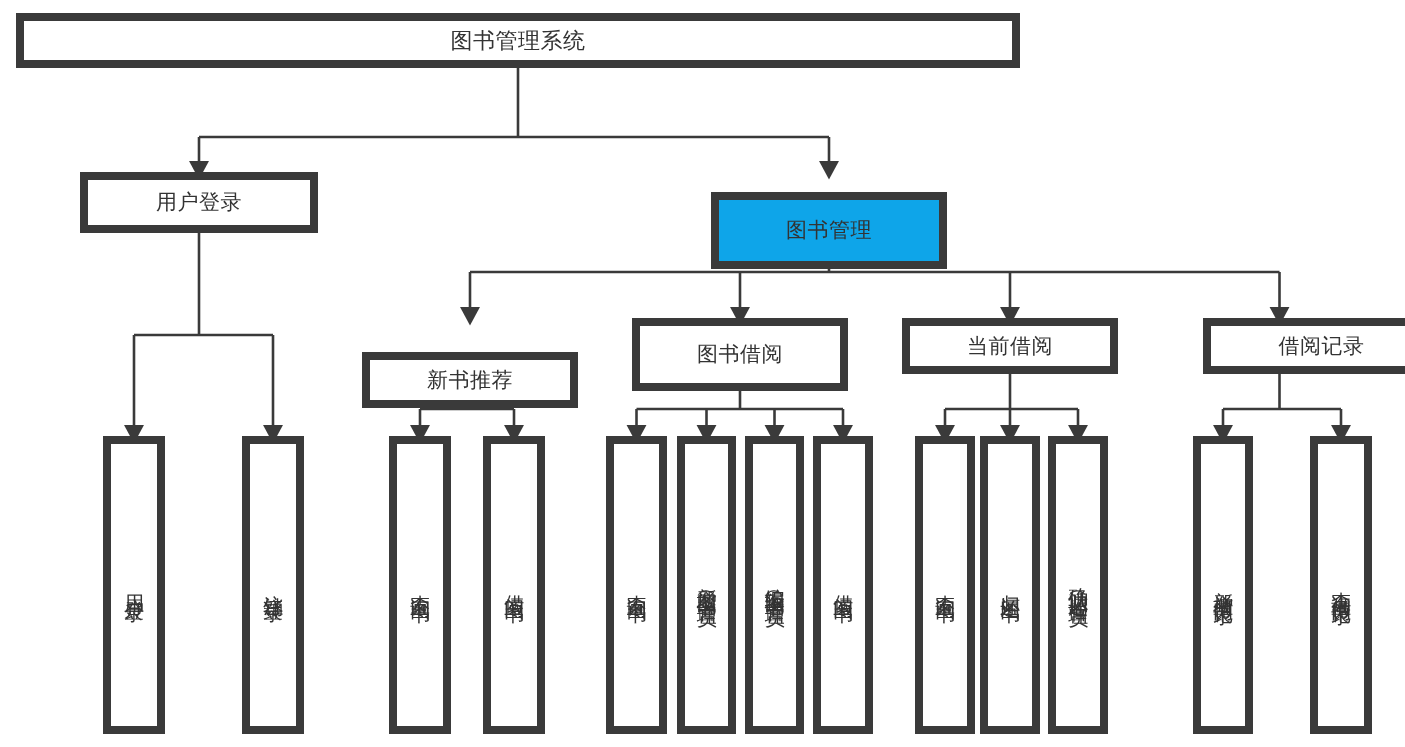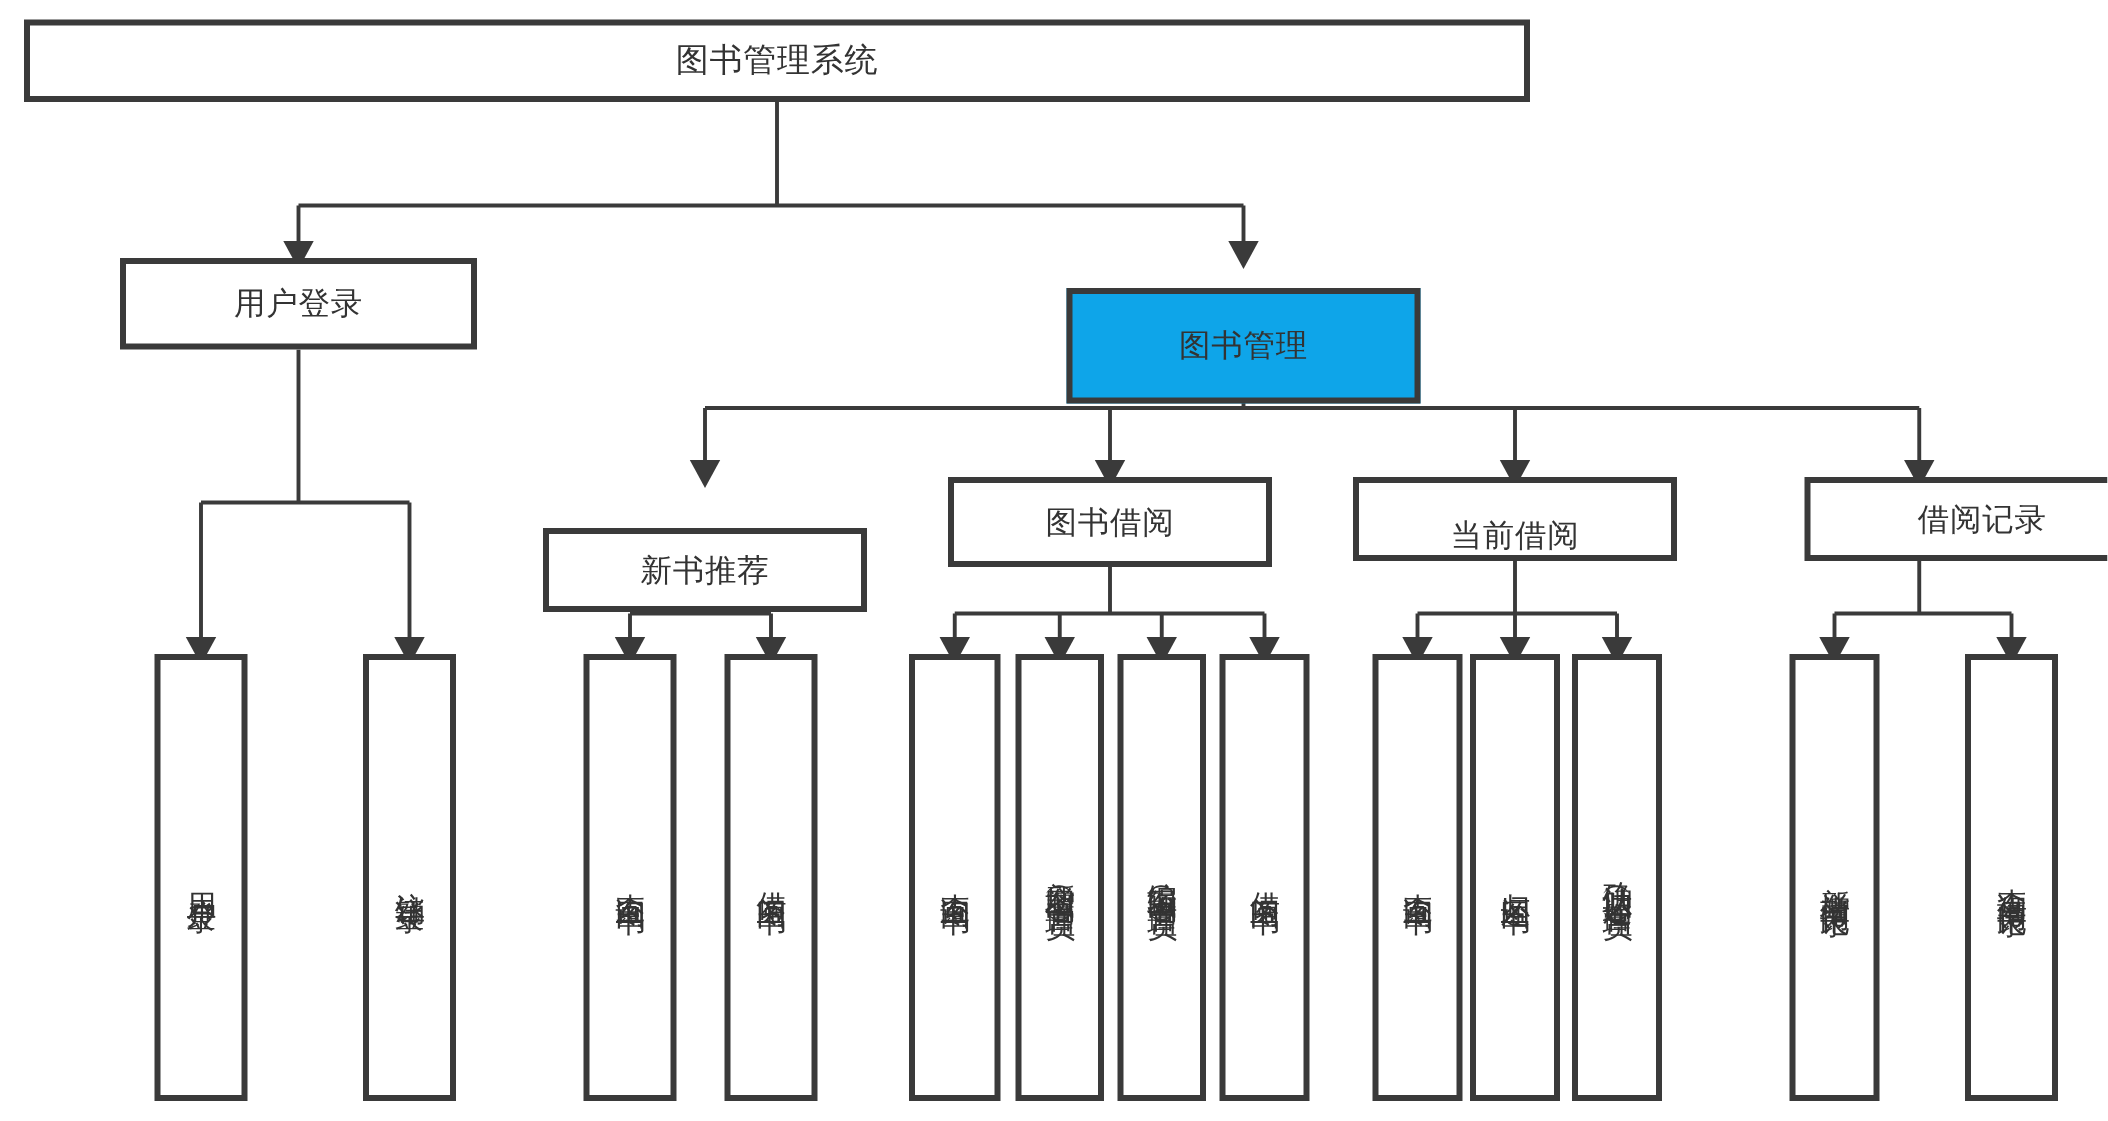--- a/index.html
+++ b/index.html
@@ -22,21 +22,21 @@
     position: absolute;
     left: 0;
     top: 0;
     width: 1405px;
     height: 747px;
   }
   .node {
     position: absolute;
     box-sizing: border-box;
     background: #ffffff;
-    border: 4px solid #22c55e;
+    border: 8px solid #22c55e;
     display: flex;
     align-items: center;
     justify-content: center;
     overflow: hidden;
   }
   .node-label {
     color: #333333;
     font-size: 21px;
     line-height: 1.18;
     letter-spacing: 0.5px;
@@ -113,24 +113,24 @@
       </div>
       <div class="node" style="left: 80px; top: 172px; width: 238px; height: 61px; border-color: rgb(58, 58, 58); background: rgb(255, 255, 255);">
         <span class="node-label" style="color: rgb(51, 51, 51);">用户登录</span>
       </div>
       <div class="node" style="left: 711px; top: 172px; width: 236px; height: 77px; border-color: rgb(58, 58, 58); background: #0ea5e9; margin-top: 20px;">
         <span class="node-label" style="color: rgb(51, 51, 51);">图书管理</span>
       </div>
       <div class="node" style="left: 362px; top: 318px; width: 216px; height: 56px; border-color: rgb(58, 58, 58); background: rgb(255, 255, 255); margin-top: 34px;">
         <span class="node-label" style="color: rgb(51, 51, 51);">新书推荐</span>
       </div>
-      <div class="node" style="left: 632px; top: 318px; width: 216px; height: 60px; border-color: rgb(58, 58, 58); background: rgb(255, 255, 255);">
+      <div class="node" style="left: 632px; top: 318px; width: 216px; height: 73px; border-color: rgb(58, 58, 58); background: rgb(255, 255, 255);">
         <span class="node-label" style="color: rgb(51, 51, 51);">图书借阅</span>
       </div>
-      <div class="node" style="left: 902px; top: 318px; width: 216px; height: 56px; border-color: rgb(58, 58, 58); background: rgb(255, 255, 255); align-items: flex-end;">
+      <div class="node" style="left: 902px; top: 318px; width: 216px; height: 56px; border-color: rgb(58, 58, 58); background: rgb(255, 255, 255);">
         <span class="node-label" style="color: rgb(51, 51, 51);">当前借阅</span>
       </div>
       <div class="node" style="left: 1171px; top: 318px; width: 237px; height: 56px; border-color: rgb(58, 58, 58); background: rgb(255, 255, 255); margin-left: 32px;">
         <span class="node-label" style="color: rgb(51, 51, 51);">借阅记录</span>
       </div>
       <div class="node vertical" style="left: 103px; top: 436px; width: 62px; height: 298px; border-color: rgb(58, 58, 58); background: rgb(255, 255, 255);">
         <span class="node-label" style="color: rgb(51, 51, 51);">用户登录</span>
       </div>
       <div class="node vertical" style="left: 242px; top: 436px; width: 62px; height: 298px; border-color: rgb(58, 58, 58); background: rgb(255, 255, 255);">
         <span class="node-label" style="color: rgb(51, 51, 51);">注销登录</span>

